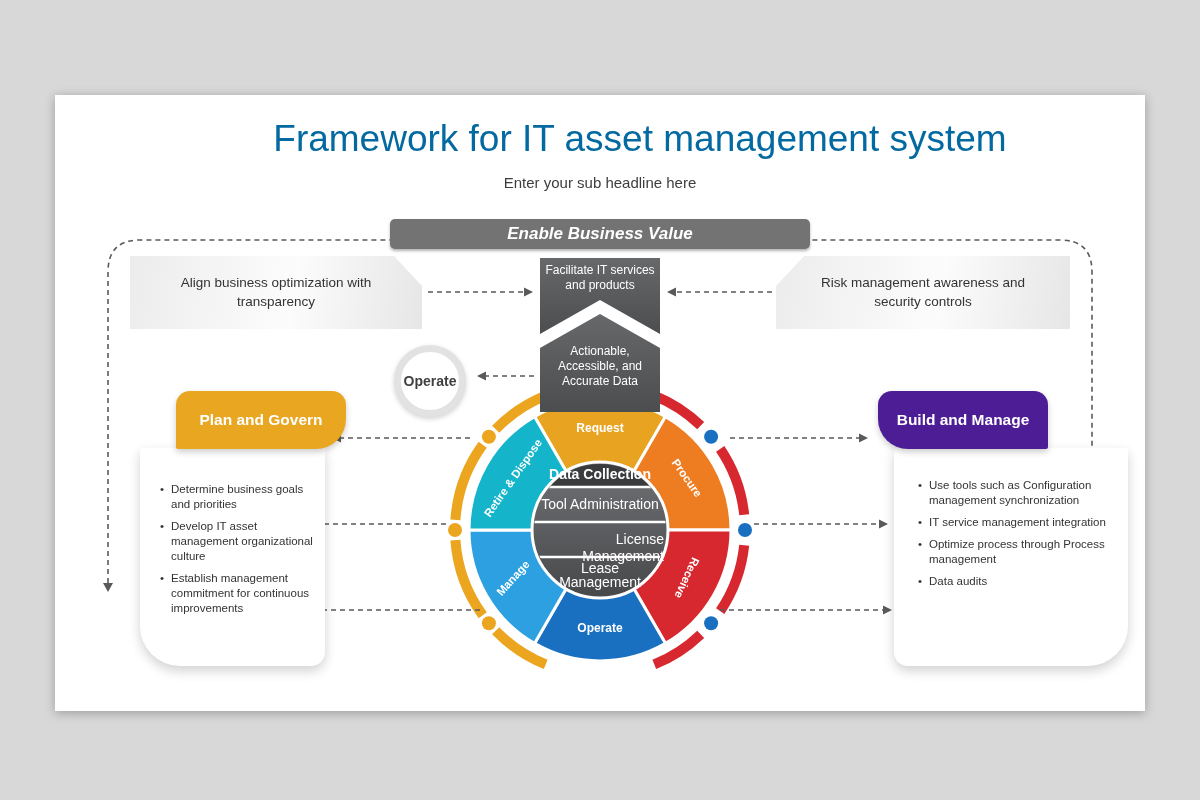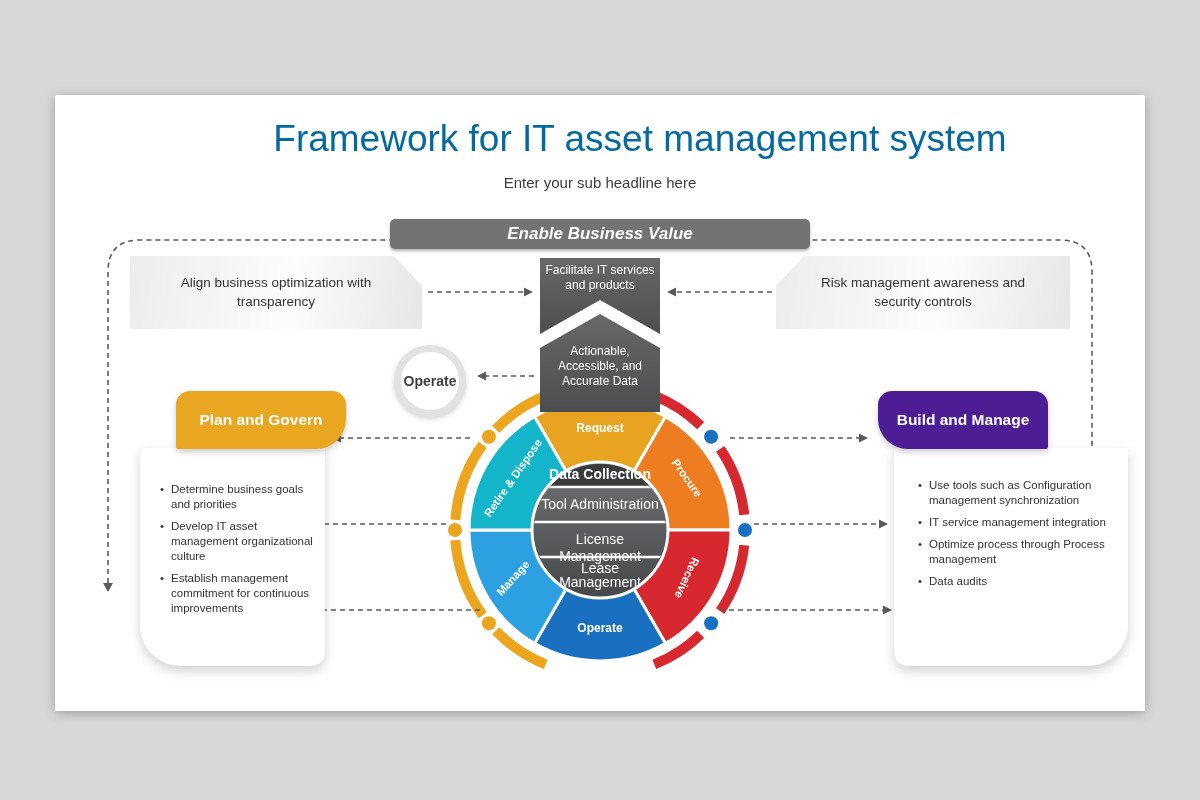--- a/index.html
+++ b/index.html
@@ -40,21 +40,21 @@
   #lbl-deploy  { left:545px; top:621px; font-size:12px; }
   .seg-rot { font-size:11.5px; }
   #lbl-retire  { left:458px; top:472px; transform:rotate(-55deg); }
   #lbl-procure { left:632px; top:472px; transform:rotate(55deg); }
   #lbl-receive { left:632px; top:572px; transform:rotate(115deg); }
   #lbl-manage  { left:458px; top:572px; transform:rotate(-48deg); }
 
   .hub-row { position:absolute; color:#fff; text-align:center; font-size:14px; z-index:3; }
   #hub-r0 { left:536px; top:465px; width:128px; line-height:18px; font-weight:bold; }
   #hub-r1 { left:536px; top:496px; width:128px; line-height:17px; }
-  #hub-r2 { left:536px; top:531px; width:128px; line-height:17px; }
+  #hub-r2 { left:536px; top:531px; width:128px; line-height:17px;text-align:right; }
   #hub-r3 { left:550px; top:561px; width:100px; line-height:14px; }
 
   .panel-header { position:absolute; top:391px; height:58px; display:flex; align-items:center; justify-content:center;
                   color:#fff; font-weight:bold; font-size:15.5px; z-index:4; box-shadow:0 3px 6px rgba(0,0,0,.2); }
   .panel-header.p-left  { left:152px; width:170px; background:#E9A621; border-radius:14px 14px 30px 2px;margin-left:24px; }
   .panel-header.p-right { left:878px; width:170px; background:#4c1d95; border-radius:14px 14px 2px 30px; }
   .panel-body { position:absolute; top:448px; height:218px; background:#fff; z-index:3; box-sizing:border-box;
                 box-shadow:0 5px 12px rgba(0,0,0,.18); }
   .panel-body.p-left  { left:140px; width:185px; border-radius:2px 0 14px 40px; padding:34px 12px 10px 20px; }
   .panel-body.p-right { left:894px; width:234px; border-radius:0 2px 40px 14px; padding:30px 14px 10px 24px; }

